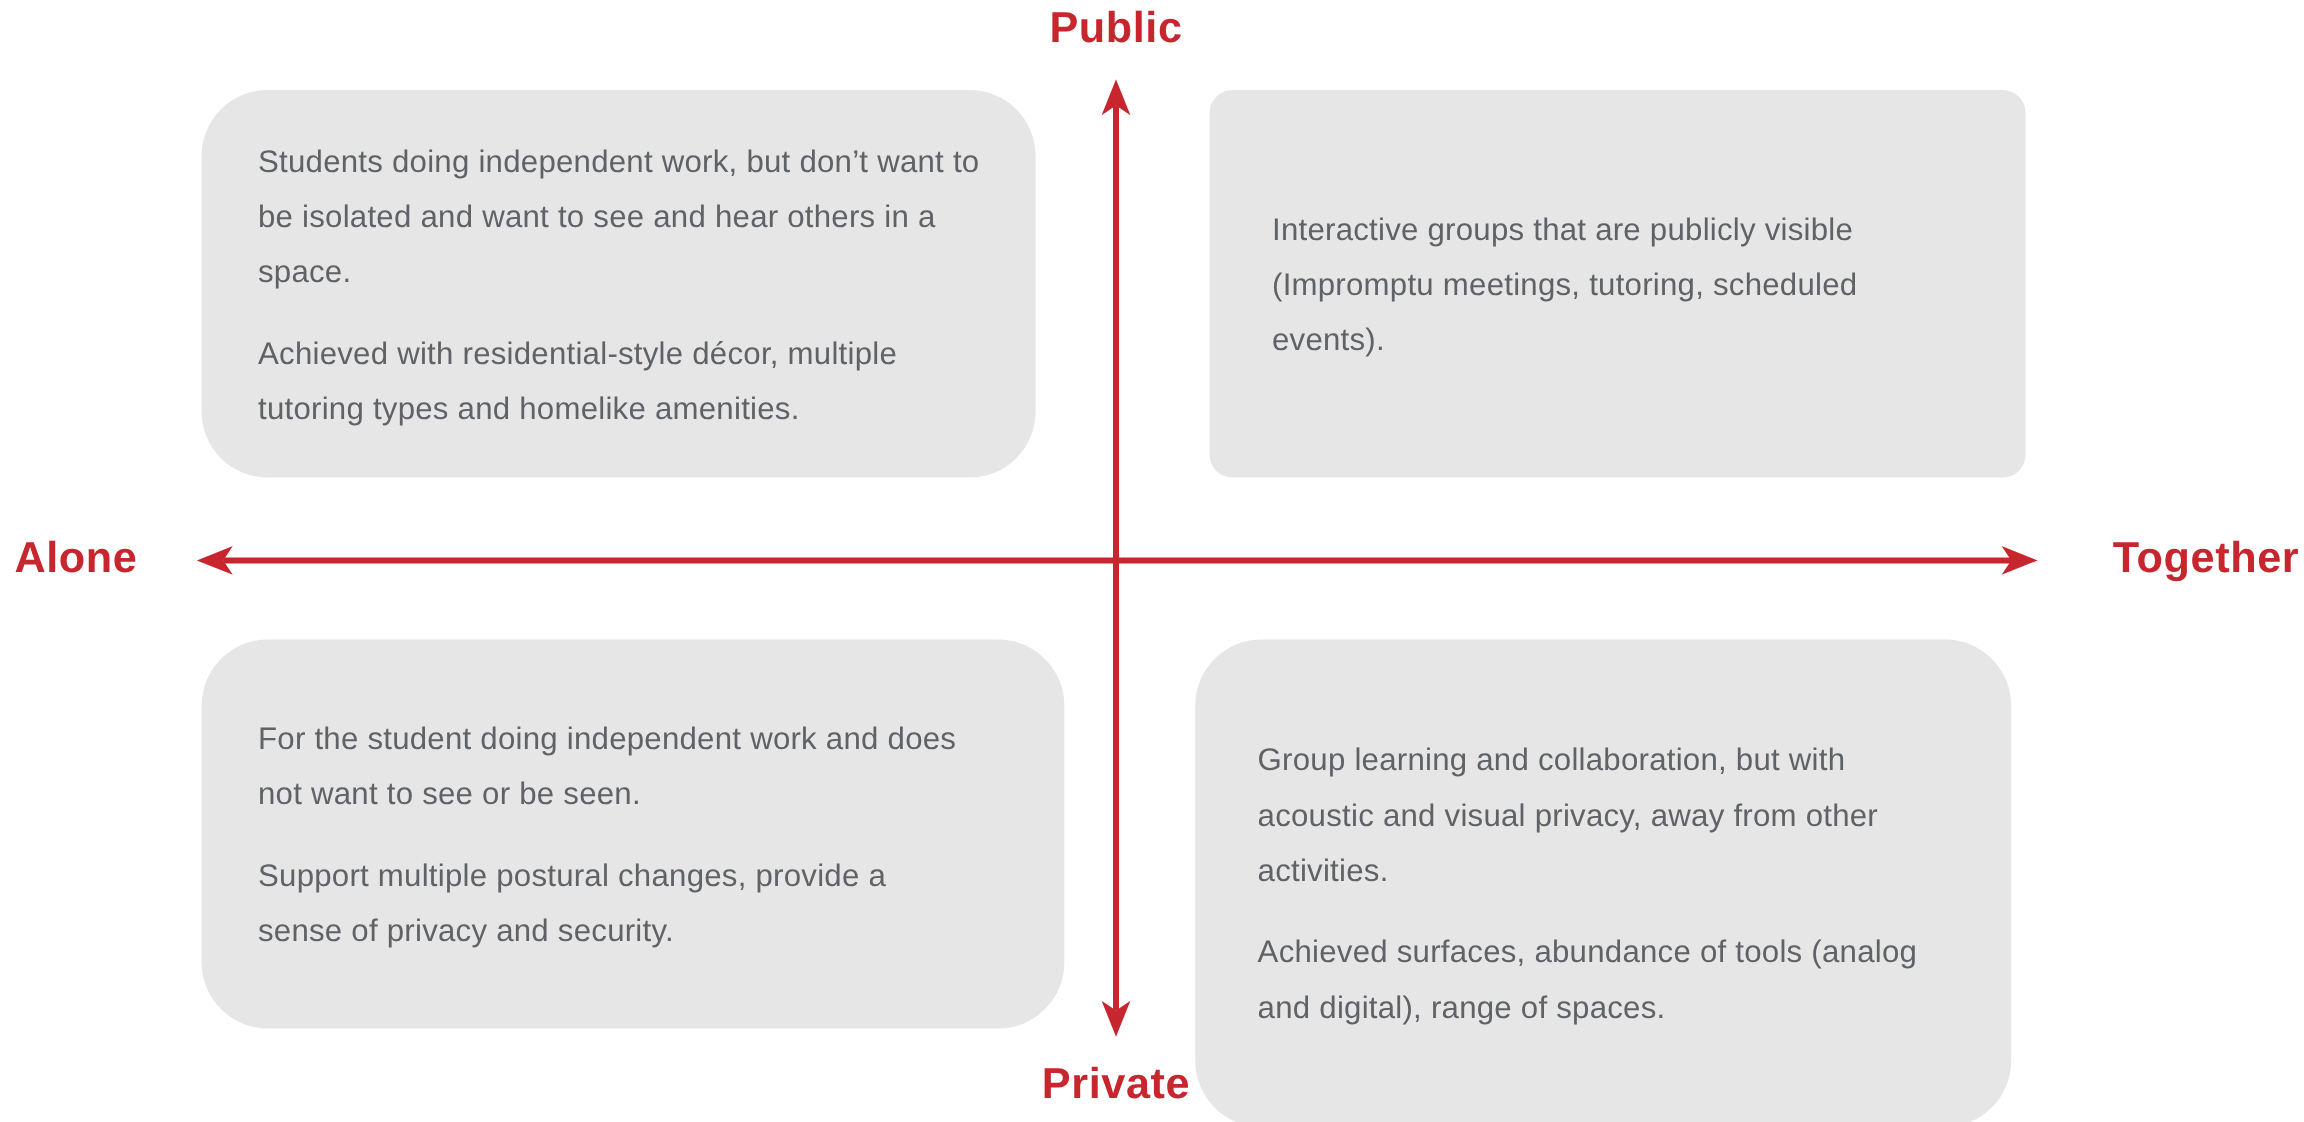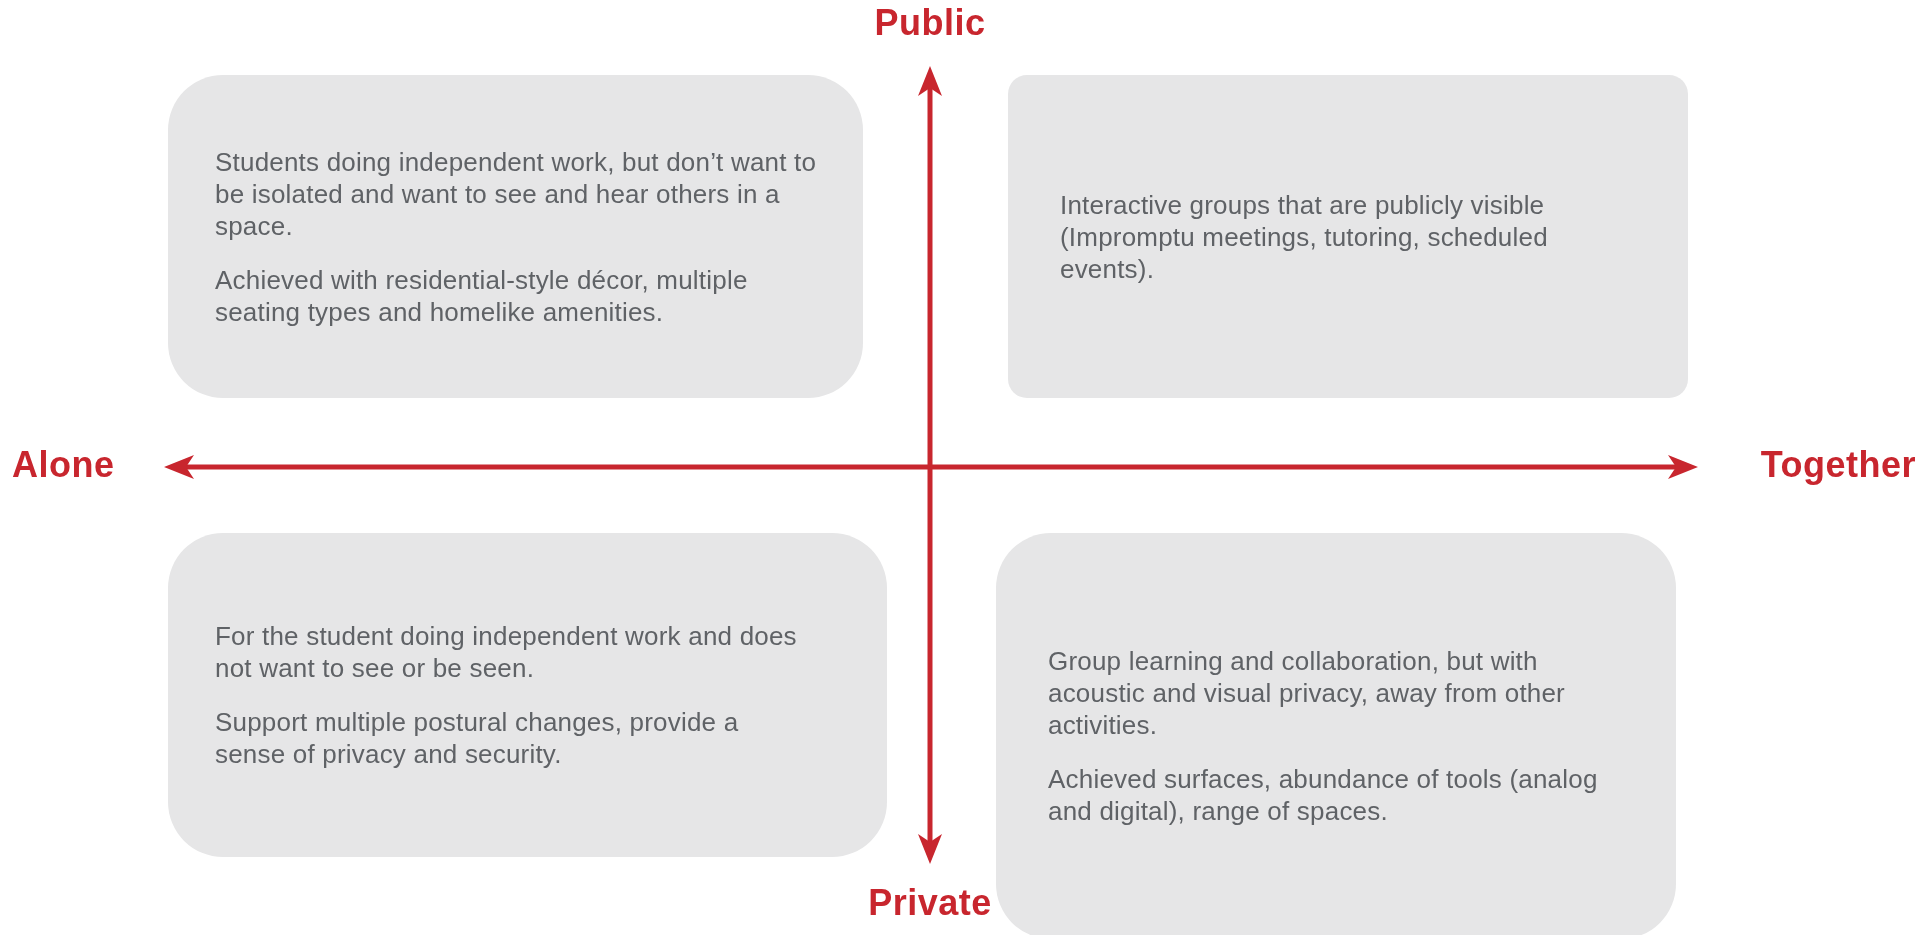--- a/index.html
+++ b/index.html
@@ -29,21 +29,21 @@
     border-radius: 55px;
     display: flex;
     flex-direction: column;
     justify-content: center;
     box-sizing: border-box;
   }
   .quadrant-box p {
     margin: 0;
     color: #5F6266;
     font-size: 26px;
-    line-height: 32px;
+    line-height: 46px;
     font-weight: 400;
     letter-spacing: 0.2px;
   }
   .quadrant-box p + p {
     margin-top: 22px;
   }
   .box-top-left    { left: 168px;  top: 75px;  width: 695px; height: 323px; padding-left: 47px; }
   .box-top-left p  { max-width: 608px; }
   .box-top-right   { left: 1008px; top: 75px;  width: 680px; height: 323px; padding-left: 52px; border-radius: 19px; }
   .box-top-right p { max-width: 540px; }
@@ -80,21 +80,21 @@
     <path d="M1698 467 L1668 455 L1676 467 L1668 479 Z" fill="#C8262E"></path>
   </svg>
 
   <div class="axis-label label-public">Public</div>
   <div class="axis-label label-private">Private</div>
   <div class="axis-label label-alone">Alone</div>
   <div class="axis-label label-together">Together</div>
 
   <div class="quadrant-box box-top-left">
     <p>Students doing independent work, but don’t want to be isolated and want to see and hear others in a space.</p>
-    <p>Achieved with residential-style décor, multiple seating types and homelike amenities.</p>
+    <p>Achieved with residential-style décor, multiple tutoring types and homelike amenities.</p>
   </div>
 
   <div class="quadrant-box box-top-right">
     <p>Interactive groups that are publicly visible (Impromptu meetings, tutoring, scheduled events).</p>
   </div>
 
   <div class="quadrant-box box-bottom-left">
     <p>For the student doing independent work and does not want to see or be seen.</p>
     <p>Support multiple postural changes, provide a sense of privacy and security.</p>
   </div>

